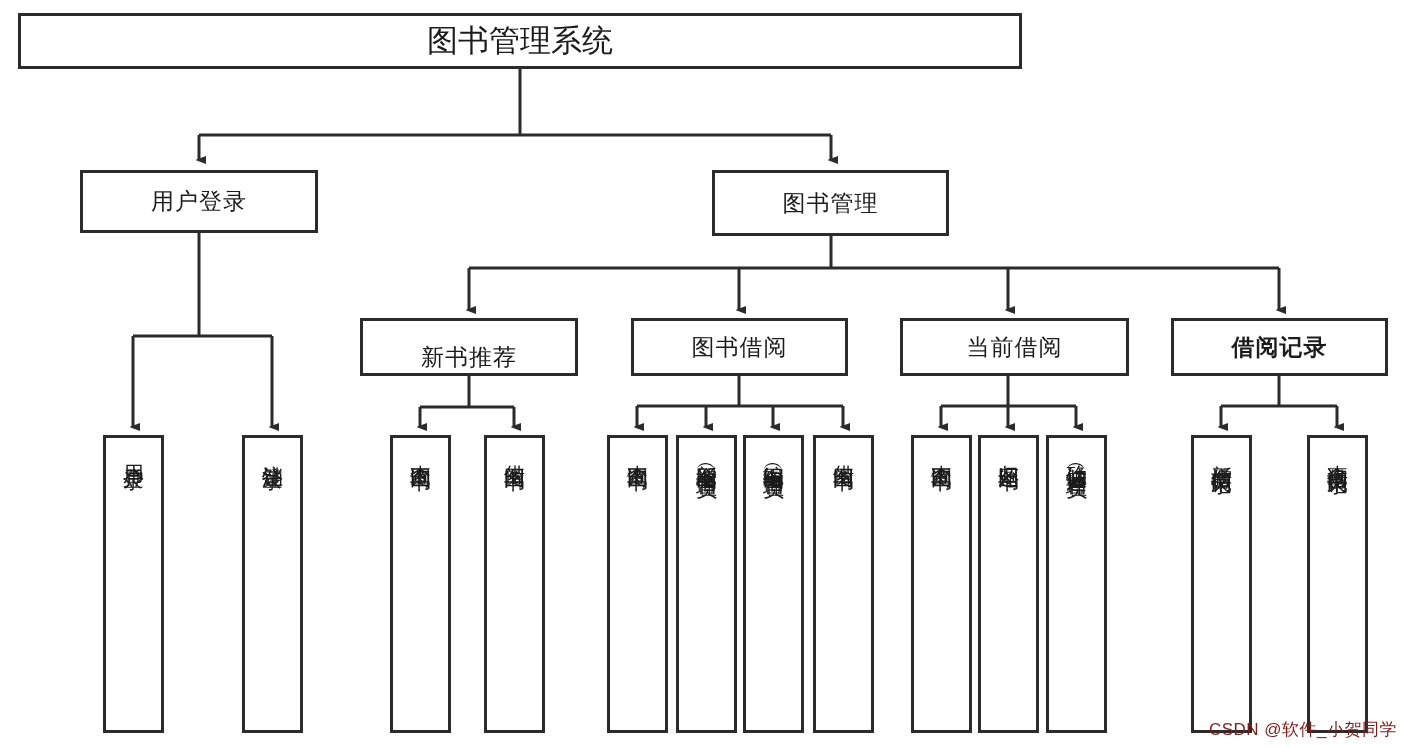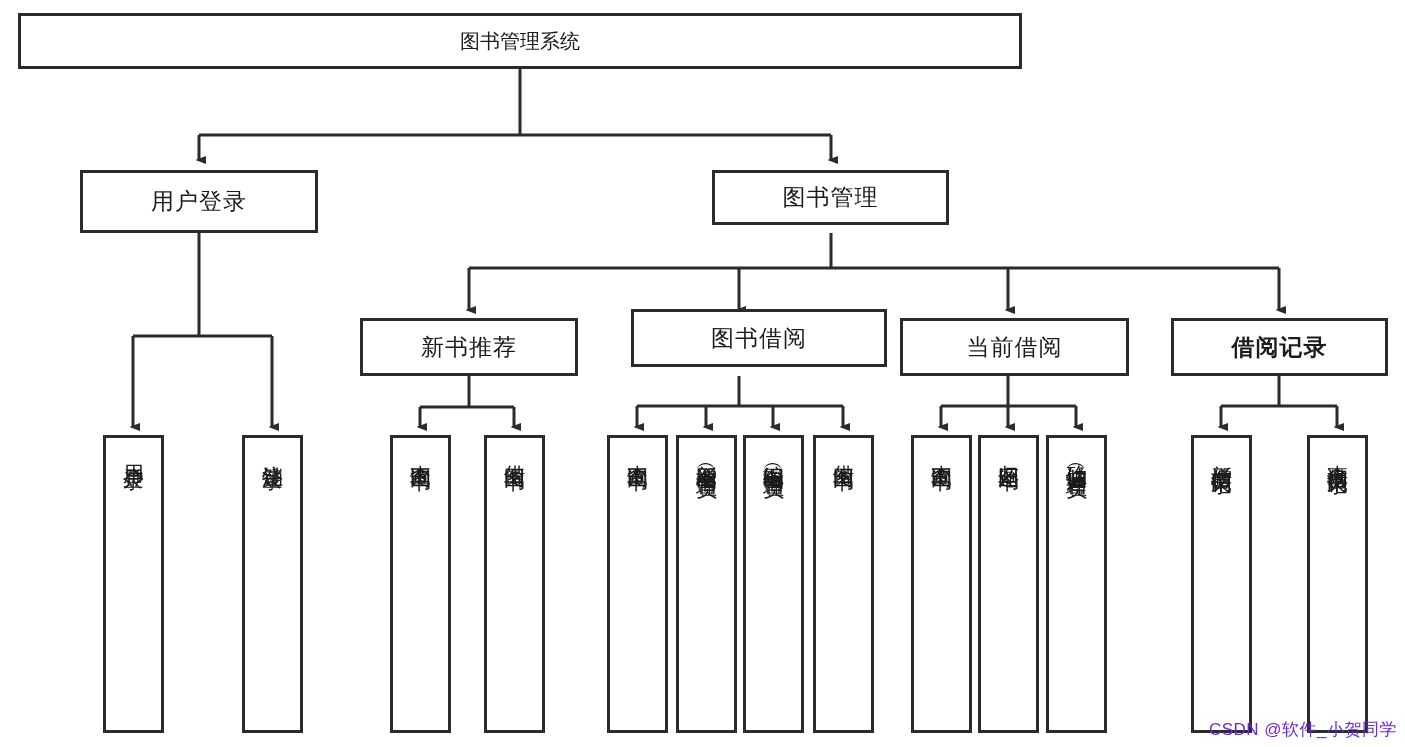--- a/index.html
+++ b/index.html
@@ -33,40 +33,40 @@
     display: flex;
     align-items: center;
     justify-content: center;
     color: #1b1b1b;
   }
   .node.horiz {
     font-size: 23px;
     letter-spacing: 1px;
   }
   .node.root {
-    font-size: 20px;
+    font-size: 31px;
   }
   .node.leaf {
     font-size: 21px;
     padding: 10px 0;
     align-items: flex-start;
   }
   .node.leaf .vtext {
     writing-mode: vertical-rl;
     text-orientation: upright;
     line-height: 1.14;
     letter-spacing: 2px;
     white-space: nowrap;
   }
   .watermark {
     position: absolute;
     right: 8px;
     bottom: 6px;
     font-size: 17px;
-    color: #6d28d9;
+    color: #7f1d1d;
     letter-spacing: 0.5px;
     white-space: nowrap;
   }
 </style>
 </head>
 <body>
 
 <div id="canvas">
 
   <svg class="connectors" viewBox="0 0 1405 747">
@@ -120,29 +120,29 @@
   </svg>
 
   <div class="node root" style="left:18px; top:13px; width:1004px; height:56px;">
     <span>图书管理系统</span>
   </div>
 
   <div class="node horiz" style="left:80px; top:170px; width:238px; height:63px;">
     <span>用户登录</span>
   </div>
 
-  <div class="node horiz" style="left:712px; top:170px; width:237px; height:55px;">
+  <div class="node horiz" style="left:712px; top:170px; width:237px; height:66px;">
     <span>图书管理</span>
   </div>
 
-  <div class="node horiz" style="left:360px; top:318px; width:218px; height:58px;">
+  <div class="node horiz" style="left:360px; top:318px; width:218px; height:58px;align-items:flex-end;">
     <span>新书推荐</span>
   </div>
 
-  <div class="node horiz" style="left:631px; top:309px; width:256px; height:58px;text-align:right;">
+  <div class="node horiz" style="left:631px; top:318px; width:217px; height:58px;text-align:right;">
     <span>图书借阅</span>
   </div>
 
   <div class="node horiz" style="left:900px; top:318px; width:229px; height:58px;">
     <span>当前借阅</span>
   </div>
 
   <div class="node horiz" style="left:1171px; top:318px; width:217px; height:58px;font-weight:bold;">
     <span>借阅记录</span>
   </div>

